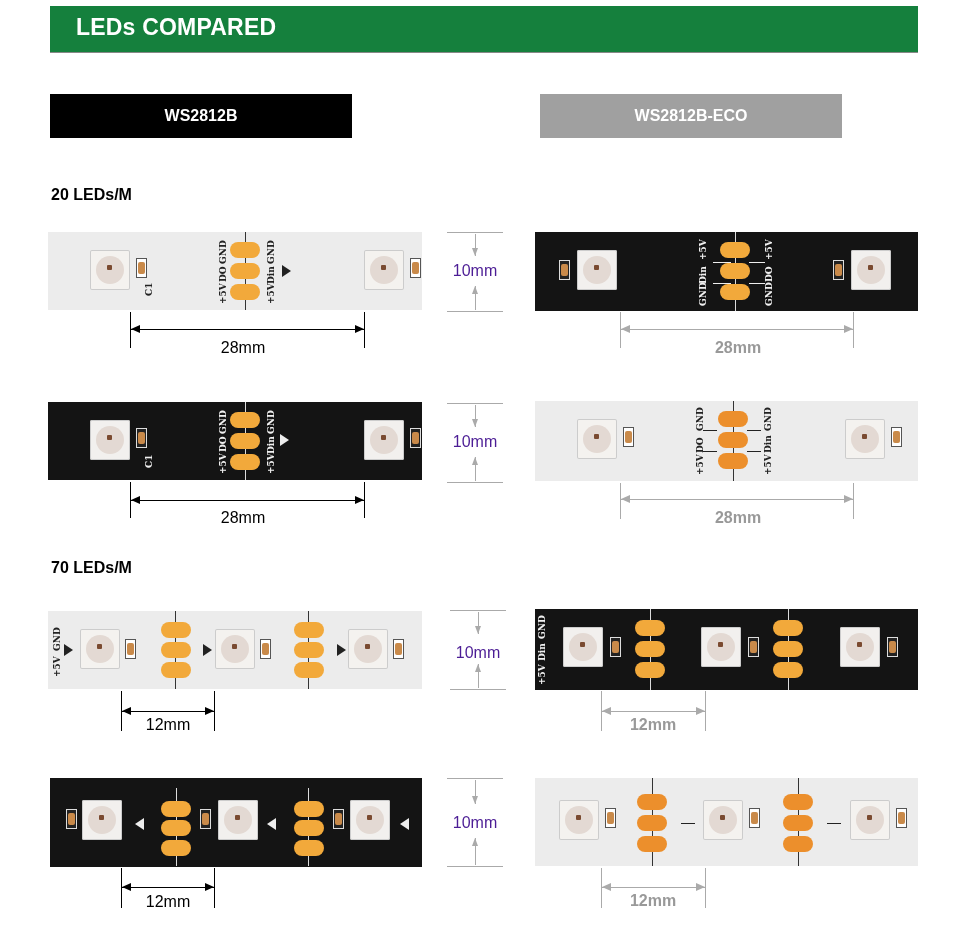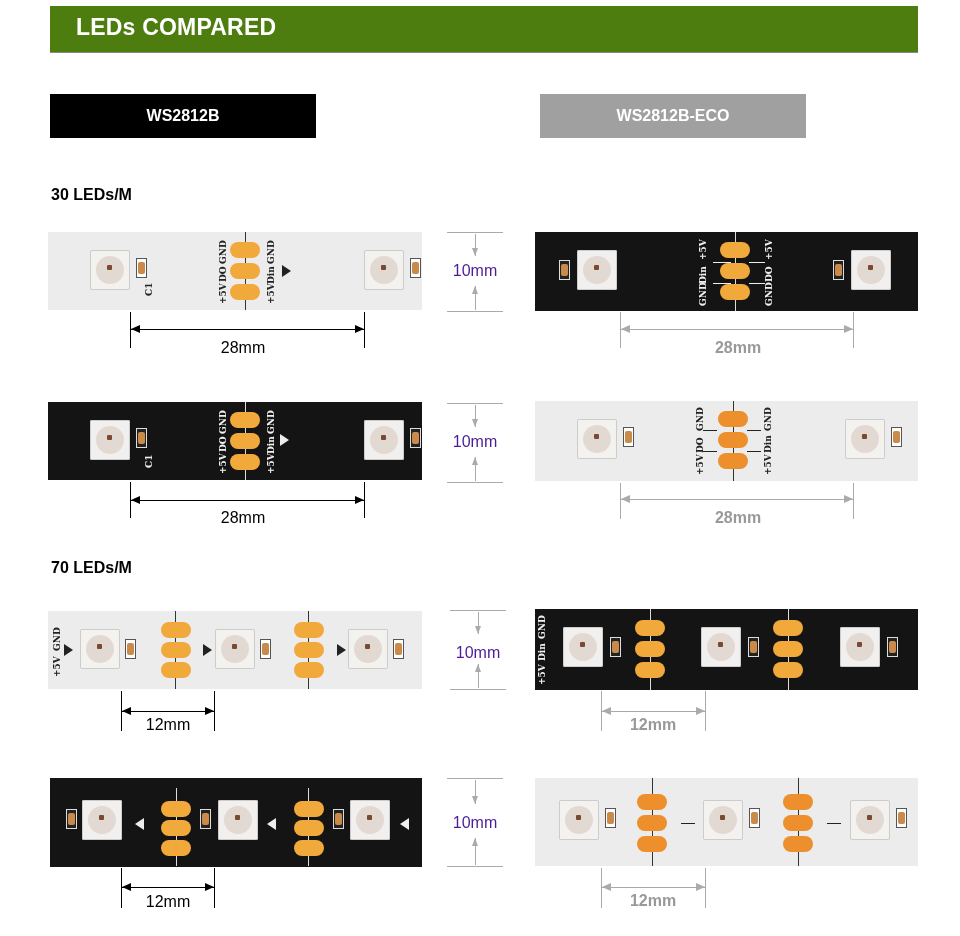--- a/index.html
+++ b/index.html
@@ -1,20 +1,20 @@
 <!DOCTYPE html>
 <html><head>
 <meta charset="utf-8">
 <style>
   html,body{margin:0;padding:0;background:#fff;}
   body{width:960px;height:936px;position:relative;overflow:hidden;font-family:"Liberation Sans",sans-serif;}
   .abs{position:absolute;}
-  .header{left:50px;top:6px;width:868px;height:46px;background:#4d7c0f;box-shadow:0 1px 0 #888;}
+  .header{left:50px;top:6px;width:868px;height:46px;background:#15803d;box-shadow:0 1px 0 #888;}
   .header span{position:absolute;left:26px;top:8px;color:#fff;font-weight:bold;font-size:23px;letter-spacing:0.2px;}
-  .tag{height:44px;top:94px;width:266px;color:#fff;font-weight:bold;font-size:16px;display:flex;align-items:center;justify-content:center;}
+  .tag{height:44px;top:94px;width:302px;color:#fff;font-weight:bold;font-size:16px;display:flex;align-items:center;justify-content:center;}
   .tag.left{left:50px;background:#000;}
   .tag.right{left:540px;background:#a0a0a0;}
   .section{left:51px;font-weight:bold;font-size:16px;color:#000;}
   .strip{position:absolute;overflow:hidden;}
   .strip.white{background:#ececec;}
   .strip.black{background:#141414;}
   .led{position:absolute;width:40px;height:40px;background:#f4f2ef;border-radius:2px;box-shadow:0 0 0 1px #ccc inset;}
   .strip.black .led{background:#f2f0ee;}
   .led .lens{position:absolute;left:6px;top:6px;width:28px;height:28px;border-radius:50%;background:#e3d9d3;}
   .led .chip{position:absolute;left:17px;top:15px;width:5px;height:5px;background:#7a4a30;border-radius:1px;}
@@ -52,21 +52,21 @@
 </head>
 <body>
 
 <div class="abs header">
   <span>LEDs COMPARED</span>
 </div>
 
 <div class="abs tag left">WS2812B</div>
 <div class="abs tag right">WS2812B-ECO</div>
 
-<div class="abs section" style="top:186px;">30 LEDs/M</div>
+<div class="abs section" style="top:186px;">20 LEDs/M</div>
 <div class="abs section" style="top:559px;">70 LEDs/M</div>
 
 <div class="strip white" style="left:48px;top:232px;width:374px;height:78px;">
   <div class="led" style="left:42px;top:18px;">
       <div class="lens"></div>
       <div class="chip"></div>
     </div>
   <div class="cap" style="left:88px;top:26px;">
       <i></i>
     </div>

